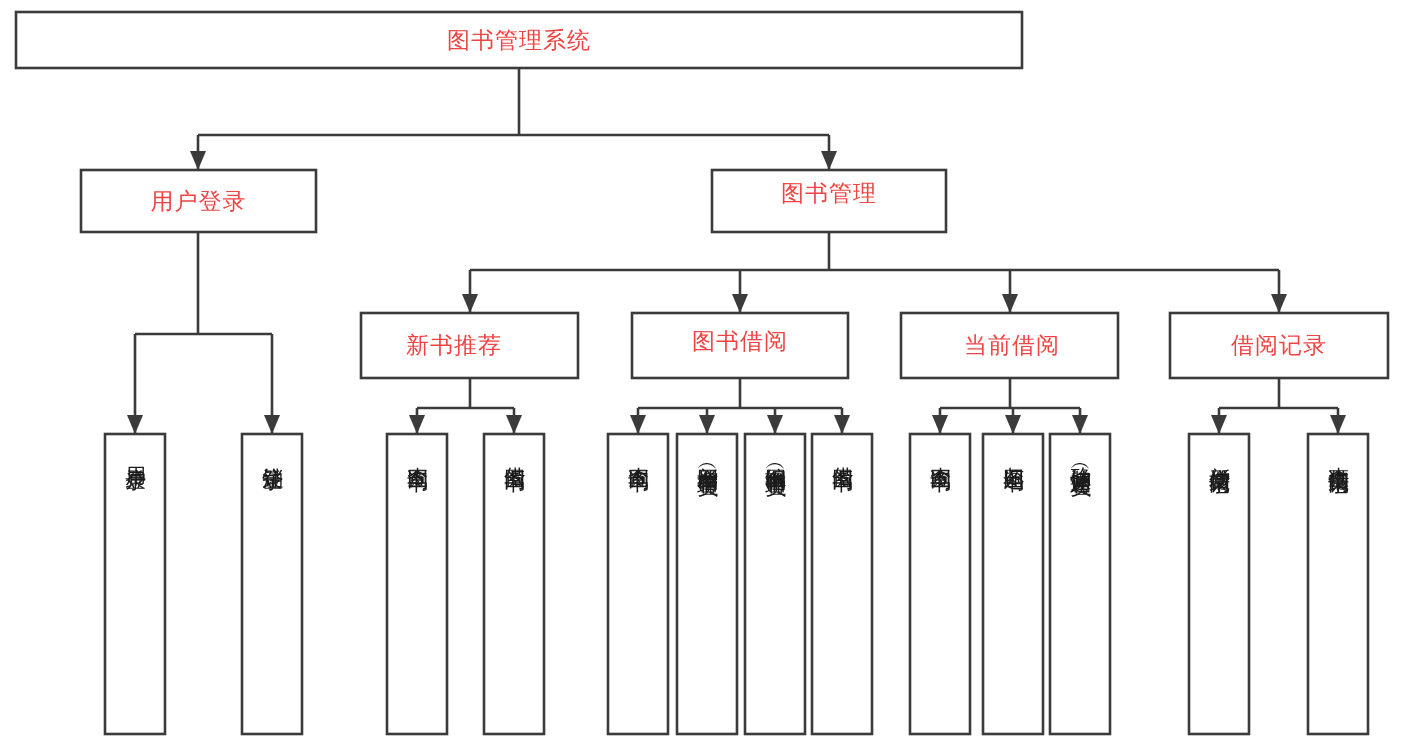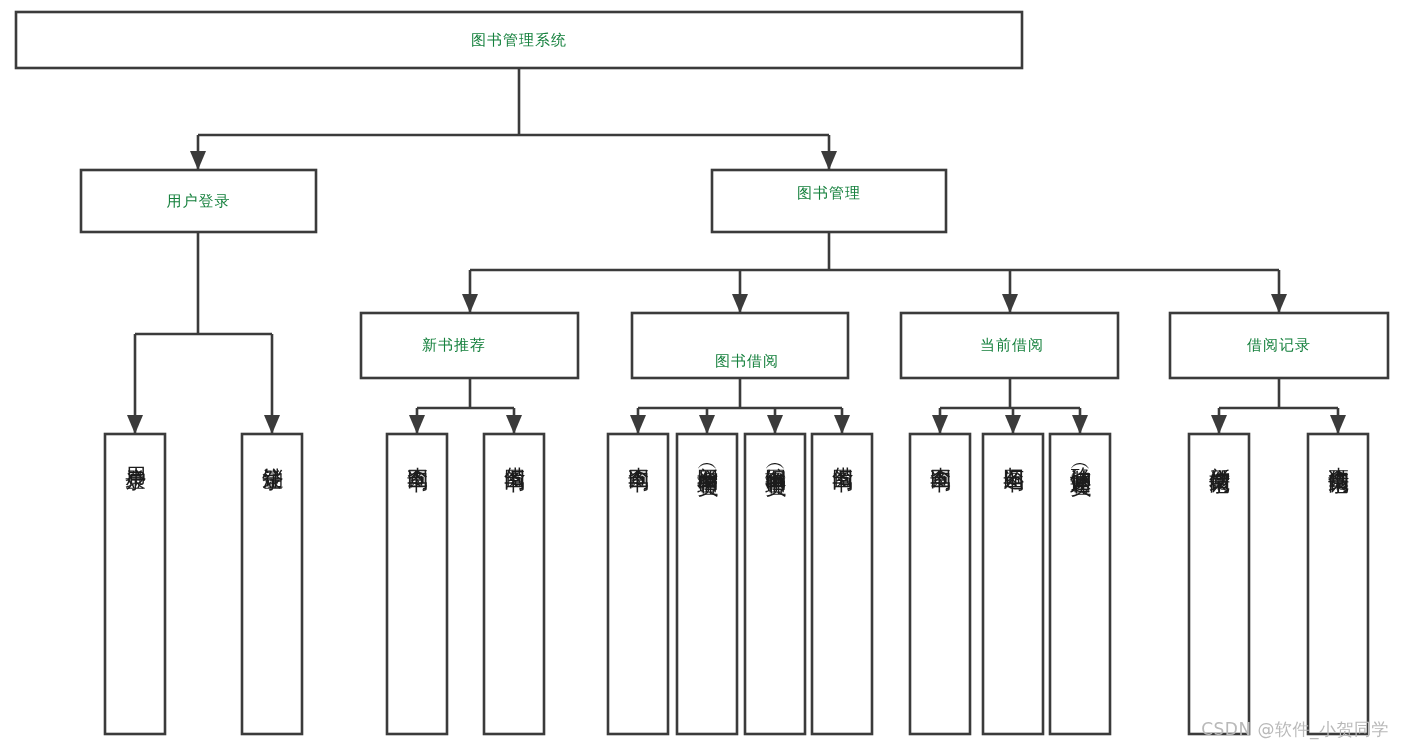--- a/index.html
+++ b/index.html
@@ -67,22 +67,22 @@
   }
   .hlabel-holder {
     position: absolute;
     display: flex;
     align-items: center;
     justify-content: center;
     pointer-events: none;
   }
   .hlabel-text {
     font-family: Liberation Serif, serif;
-    font-size: 15px;
-    color: #15803d;
+    font-size: 23px;
+    color: #ef4444;
     letter-spacing: 1px;
     white-space: nowrap;
   }
   .watermark {
     position: absolute;
     right: 16px;
     bottom: 6px;
     font-family: "DejaVu Sans", "Liberation Sans", sans-serif;
     font-size: 17px;
     color: #b9b9b9;
@@ -181,21 +181,21 @@
       </div>
       <div class="hlabel-holder" style="left: 81px; top: 170px; width: 235px; height: 62px;">
         <span class="hlabel-text">用户登录</span>
       </div>
       <div class="hlabel-holder" style="left: 712px; top: 170px; width: 234px; height: 47px;">
         <span class="hlabel-text">图书管理</span>
       </div>
       <div class="hlabel-holder" style="left: 361px; top: 313px; width: 186px; height: 65px; text-align: right;">
         <span class="hlabel-text">新书推荐</span>
       </div>
-      <div class="hlabel-holder" style="left: 632px; top: 329px; width: 216px; height: 64px; padding-left: 7px;">
+      <div class="hlabel-holder" style="left: 632px; top: 309px; width: 216px; height: 64px;">
         <span class="hlabel-text">图书借阅</span>
       </div>
       <div class="hlabel-holder" style="left: 901px; top: 313px; width: 222px; height: 65px;">
         <span class="hlabel-text">当前借阅</span>
       </div>
       <div class="hlabel-holder" style="left: 1170px; top: 313px; width: 218px; height: 65px; border-radius: 6px;">
         <span class="hlabel-text">借阅记录</span>
       </div>
       <div class="vlabel-holder" style="left: 105px; top: 434px; width: 60px; height: 300px; padding-top: 16px;">
         <span class="vlabel-text">用户登录</span>
@@ -231,14 +231,13 @@
         <span class="vlabel-text">确认归还（管理员）</span>
       </div>
       <div class="vlabel-holder" style="left: 1189px; top: 434px; width: 60px; height: 300px; padding-top: 16px;">
         <span class="vlabel-text">新增借阅记录</span>
       </div>
       <div class="vlabel-holder" style="left: 1308px; top: 434px; width: 60px; height: 300px; padding-top: 16px;">
         <span class="vlabel-text">查询借阅记录</span>
       </div>
     </div>
 
-  <div class="watermark">CSDN @软件_小贺同学</div>
 </div>
 
 </body></html>

